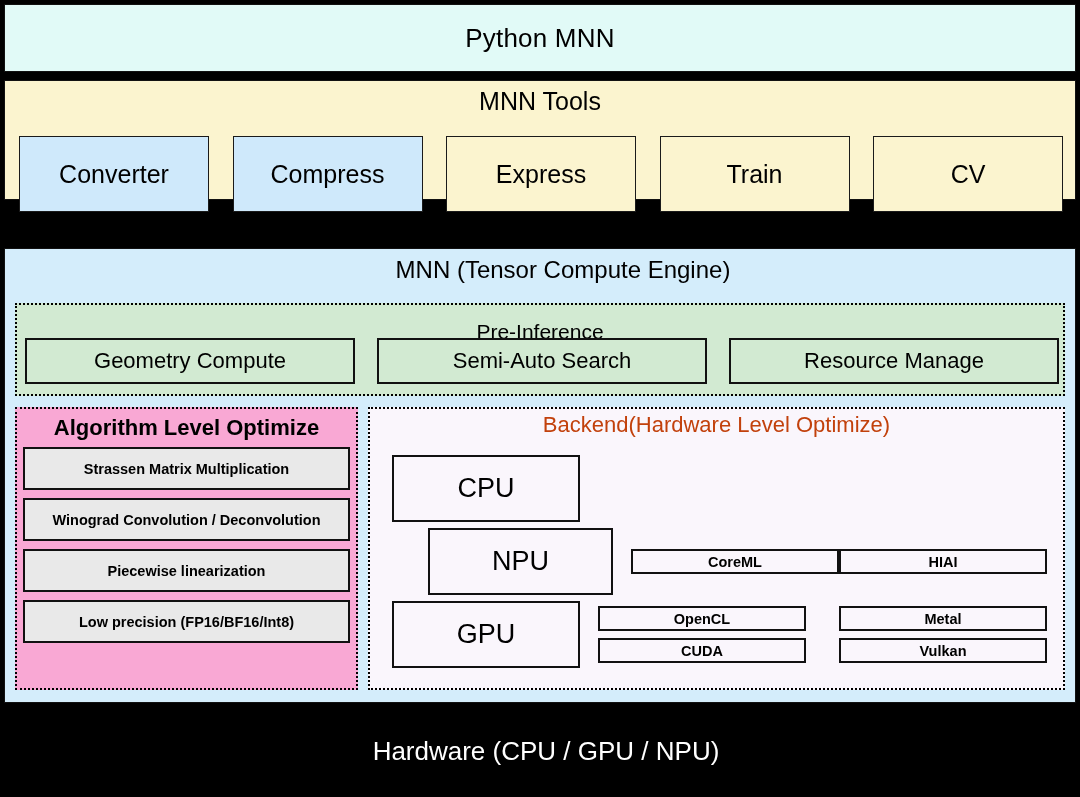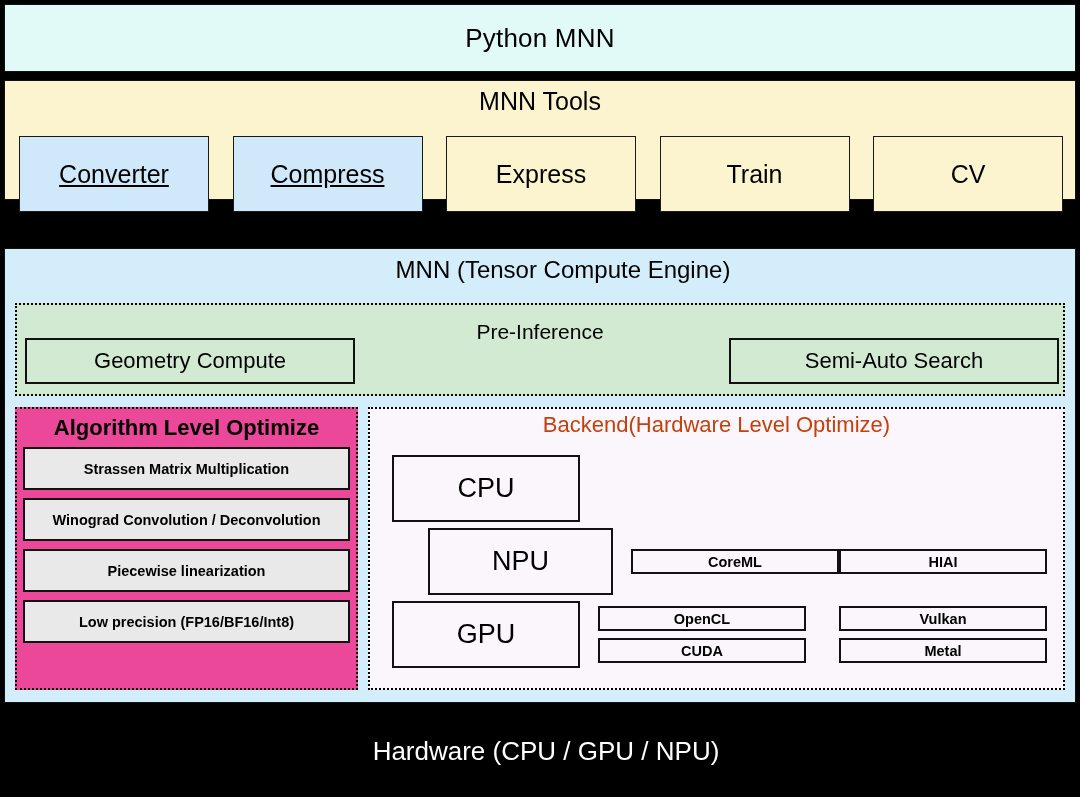--- a/index.html
+++ b/index.html
@@ -63,21 +63,21 @@
     width: 190px;
     height: 76px;
     border: 1.5px solid #1a1a1a;
     display: flex;
     align-items: center;
     justify-content: center;
     font-size: 25px;
     color: #000;
     background: #fbf4cf;
   }
-  .tool-box.accent { background: #cfe9fb; text-decoration: underline; }
+  .tool-box.accent { background: #cfe9fb; }
 
   
   .band-engine {
     position: absolute;
     left: 4px; top: 248px;
     width: 1072px; height: 455px;
     background: #d4edfb;
     border: 1px solid #111;
   }
   .band-engine .band-title {
@@ -121,21 +121,21 @@
     justify-content: center;
     font-size: 22px;
     color: #000;
   }
 
   
   .algo {
     position: absolute;
     left: 10px; top: 158px;
     width: 343px; height: 283px;
-    background: #ec4899;
+    background: #f9a8d4;
     border: 2px dotted #000;
     padding: 4px 6px;
   }
   .algo .group-title {
     display: block;
     text-align: center;
     font-size: 22px;
     font-weight: 700;
     color: #000;
     margin: 2px 0 6px 0;
@@ -270,20 +270,23 @@
 
     <div class="preinf">
       <span class="group-title">Pre-Inference</span>
       <div class="preinf-row">
         <div class="preinf-box">
           <span>Geometry Compute</span>
         </div>
         <div class="preinf-box">
           <span>Semi-Auto Search</span>
         </div>
+        <div class="preinf-box">
+          <span>Resource Manage</span>
+        </div>
       </div>
     </div>
 
     <div class="algo">
       <span class="group-title">Algorithm Level Optimize</span>
       <div class="algo-box">
         <span>Strassen Matrix Multiplication</span>
       </div>
       <div class="algo-box">
         <span>Winograd Convolution / Deconvolution</span>
@@ -331,24 +334,24 @@
           <div class="be-col">
             <div class="be-chip">
               <span>OpenCL</span>
             </div>
             <div class="be-chip">
               <span>CUDA</span>
             </div>
           </div>
           <div class="be-col">
             <div class="be-chip">
+              <span>Metal</span>
+            </div>
+            <div class="be-chip">
               <span>Vulkan</span>
-            </div>
-            <div class="be-chip">
-              <span>Metal</span>
             </div>
           </div>
         </div>
       </div>
     </div>
   </div>
 
   <div class="band-hardware">
     <span class="band-title">Hardware (CPU / GPU / NPU)</span>
   </div>

